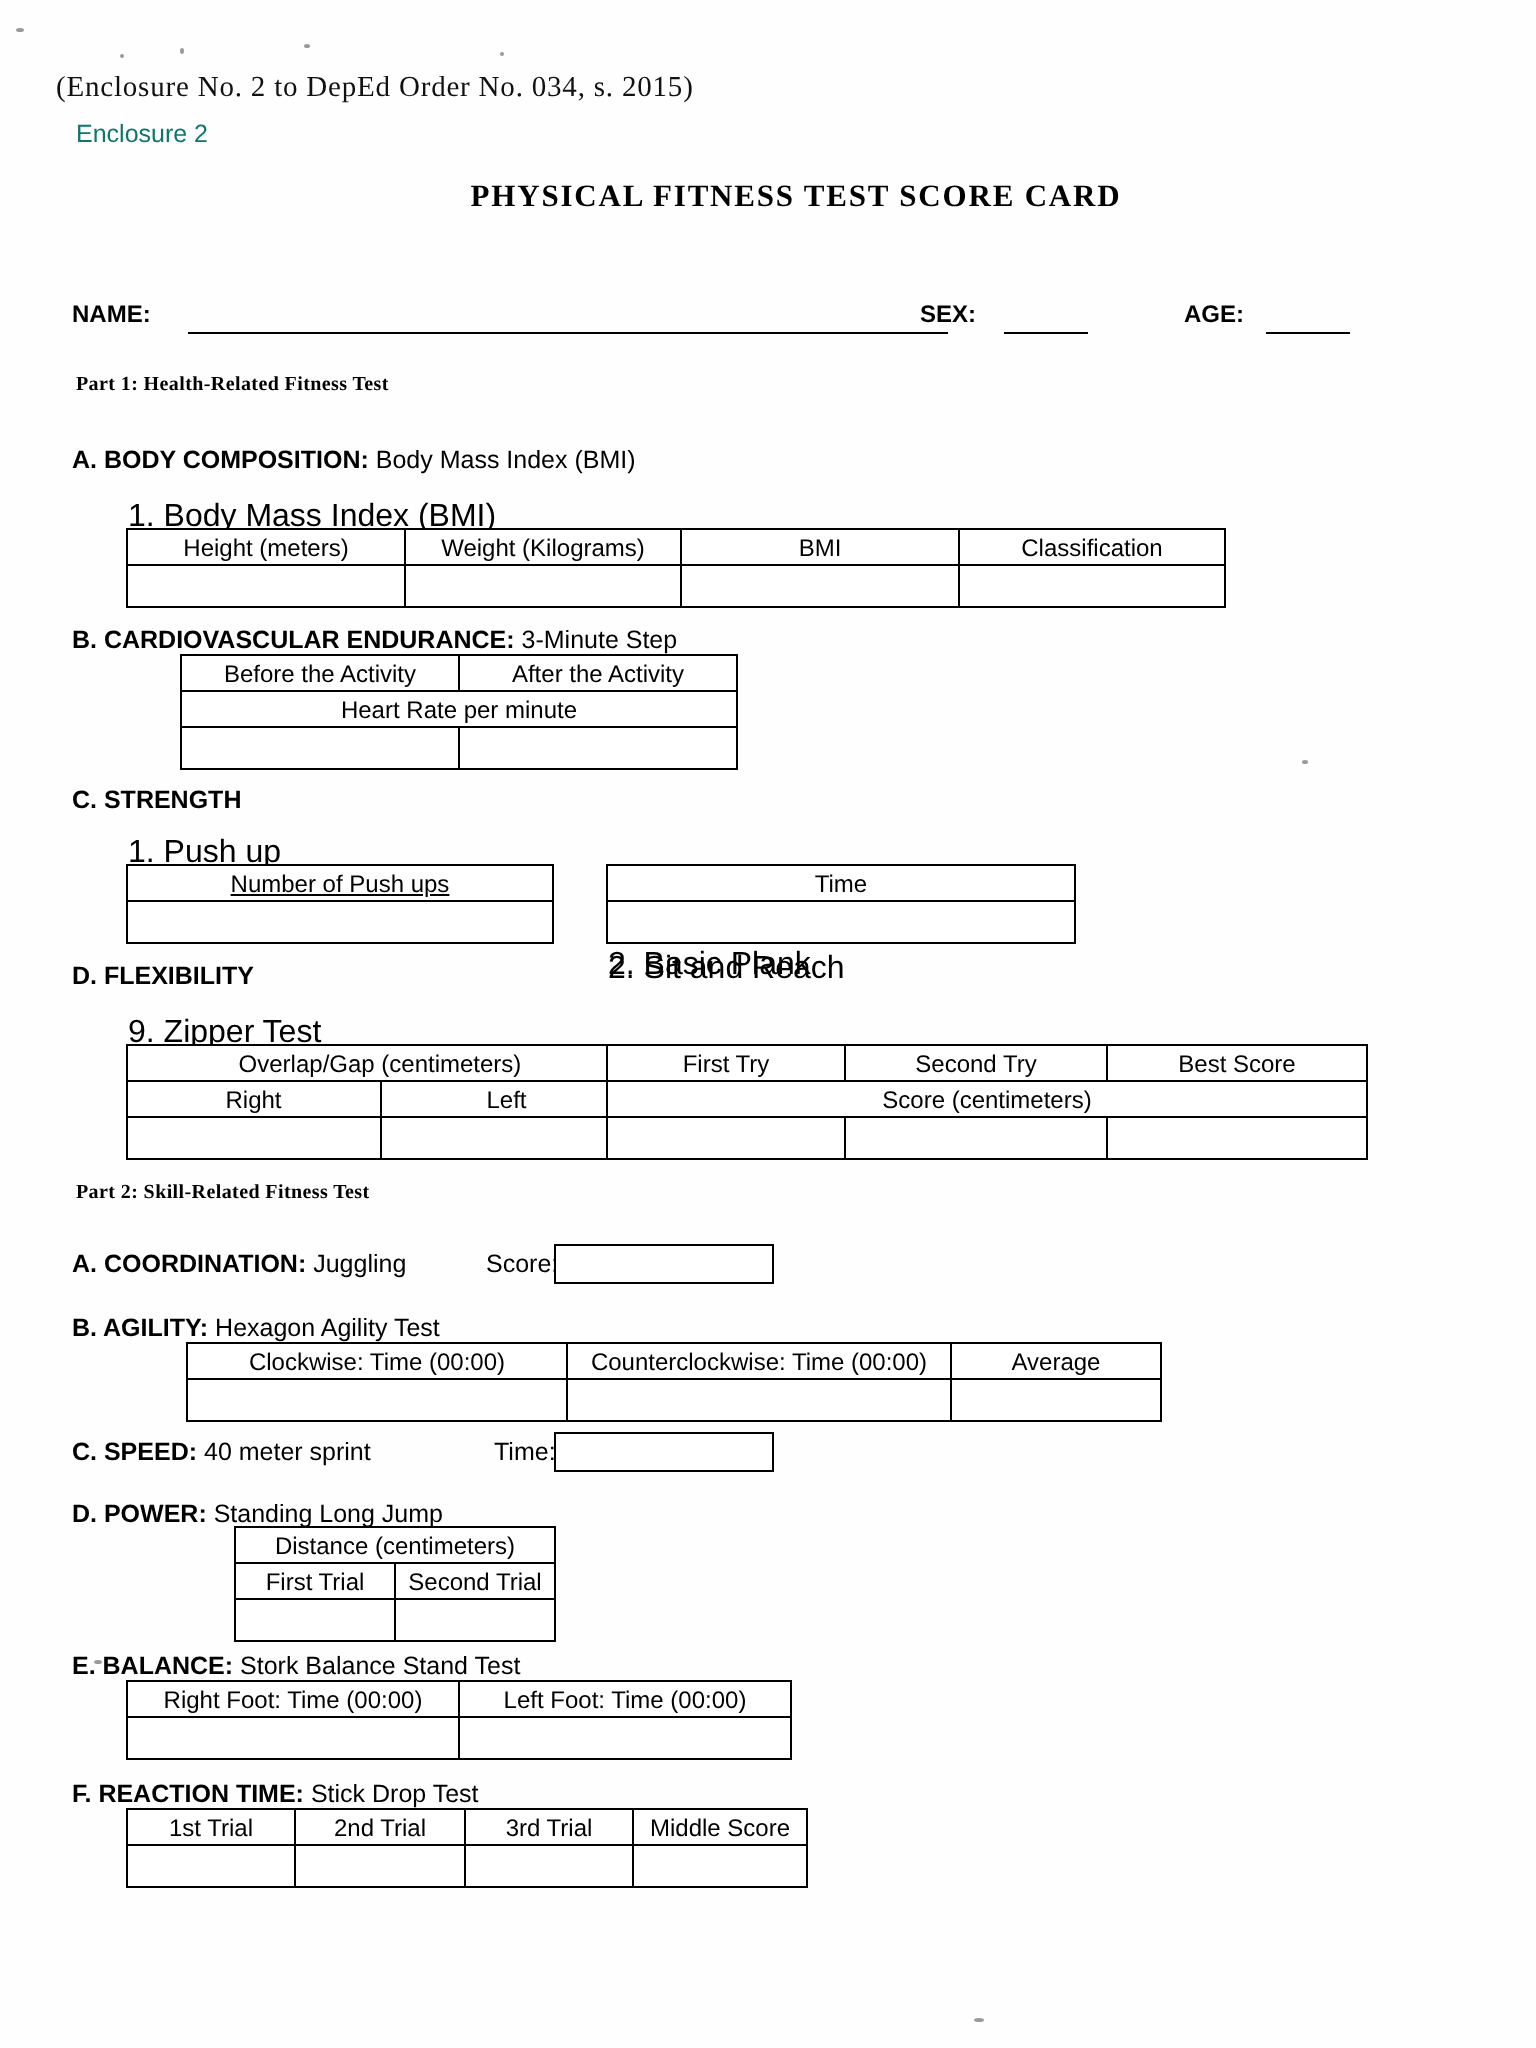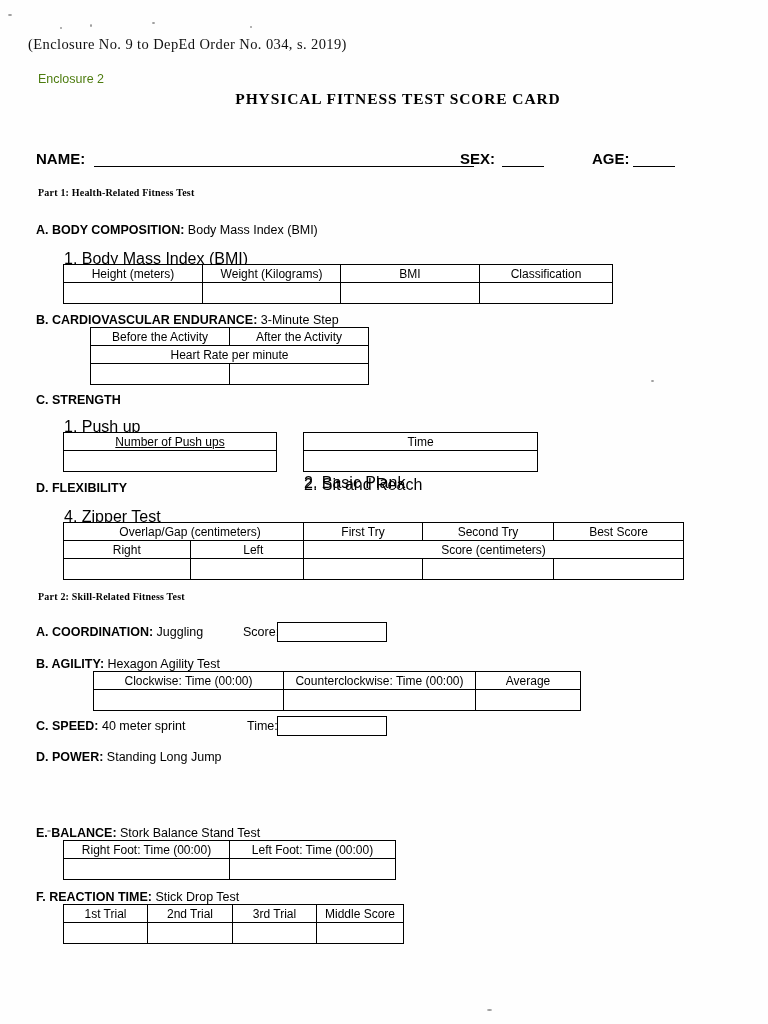--- a/index.html
+++ b/index.html
@@ -29,23 +29,22 @@
     font-size: 14.5px;
     letter-spacing: 0.4px;
     color: #111;
     white-space: nowrap;
   }
   .enclosure-two {
     position: absolute;
     left: 38px;
     top: 60px;
     font-size: 12.5px;
-    color: #4d7c0f;
-    white-space: nowrap;
-    margin-top: 12px;
+    color: #0f766e;
+    white-space: nowrap;
   }
   .doc-title {
     position: absolute;
     left: 0;
     right: 0;
     top: 90px;
     text-align: center;
     font-family: "Liberation Serif", serif;
     font-weight: bold;
     font-size: 15.5px;
@@ -56,21 +55,21 @@
   .id-row {
     position: absolute;
     left: 36px;
     top: 150px;
     width: 640px;
     height: 20px;
   }
   .id-label {
     position: absolute;
     font-weight: bold;
-    font-size: 15px;
+    font-size: 12px;
     top: 0;
   }
   .id-rule {
     position: absolute;
     border-bottom: 1.4px solid #000;
     top: 16px;
   }
   .lbl-name { left: 0; }
   .rule-name { left: 58px; width: 380px; }
   .lbl-sex { left: 424px; }
@@ -142,21 +141,21 @@
 
   <div class="speck" style="left:8px;top:14px;width:4px;height:2px;"></div>
   <div class="speck" style="left:60px;top:27px;width:2px;height:2px;"></div>
   <div class="speck" style="left:90px;top:24px;width:2px;height:3px;"></div>
   <div class="speck" style="left:152px;top:22px;width:3px;height:2px;"></div>
   <div class="speck" style="left:250px;top:26px;width:2px;height:2px;"></div>
   <div class="speck" style="left:651px;top:380px;width:3px;height:2px;"></div>
   <div class="speck" style="left:47px;top:830px;width:4px;height:2px;"></div>
   <div class="speck" style="left:487px;top:1009px;width:5px;height:2px;"></div>
 
-  <div class="enclosure-ref">(Enclosure No. 9 to DepEd Order No. 034, s. 2019)</div>
+  <div class="enclosure-ref">(Enclosure No. 2 to DepEd Order No. 034, s. 2015)</div>
   <div class="enclosure-two">Enclosure 2</div>
   <div class="doc-title">PHYSICAL FITNESS TEST SCORE CARD</div>
 
   <div class="id-row">
     <span class="id-label lbl-name">NAME:</span>
     <span class="id-rule rule-name"></span>
     <span class="id-label lbl-sex">SEX:</span>
     <span class="id-rule rule-sex"></span>
     <span class="id-label lbl-age">AGE:</span>
     <span class="id-rule rule-age"></span>
@@ -226,21 +225,21 @@
     </tr>
     <tr>
       <td class="blank"></td>
     </tr>
   </tbody>
     </table>
 
   <div class="sec-head" style="top:481px;">
     <b>D. FLEXIBILITY</b><span></span>
   </div>
-  <div class="sub-head" style="left:64px;top:508px;">4. Zipper Test</div>
+  <div class="sub-head" style="left:64px;top:508px;">9. Zipper Test</div>
   <table class="fm" style="left:63px;top:522px;width:254px;padding-left:44px;">
     <tbody>
         <tr>
       <td colspan="2">Overlap/Gap (centimeters)</td>
     </tr>
     <tr>
       <td style="width:107px">Right</td>
       <td style="width:107px">Left</td>
     </tr>
     <tr>
@@ -296,20 +295,35 @@
 
   <div class="sec-head" style="top:719px;">
     <b>C. SPEED:</b><span> 40 meter sprint</span>
   </div>
   <div class="inline-label" style="left:247px;top:719px;">Time:</div>
   <div class="inline-box" style="left:277px;top:716px;width:108px;"></div>
 
   <div class="sec-head" style="top:750px;">
     <b>D. POWER:</b><span> Standing Long Jump</span>
   </div>
+  <table class="fm" style="left:117px;top:763px;width:161px;">
+    <tbody>
+        <tr>
+      <td colspan="2">Distance (centimeters)</td>
+    </tr>
+    <tr>
+      <td style="width:76px">First Trial</td>
+      <td style="width:85px">Second Trial</td>
+    </tr>
+    <tr>
+      <td class="blank"></td>
+      <td class="blank"></td>
+    </tr>
+  </tbody>
+    </table>
 
   <div class="sec-head" style="top:826px;">
     <b>E. BALANCE:</b><span> Stork Balance Stand Test</span>
   </div>
   <table class="fm" style="left:63px;top:840px;width:322px;">
     <tbody>
         <tr>
       <td style="width:161px">Right Foot: Time (00:00)</td>
       <td style="width:161px">Left Foot: Time (00:00)</td>
     </tr>

